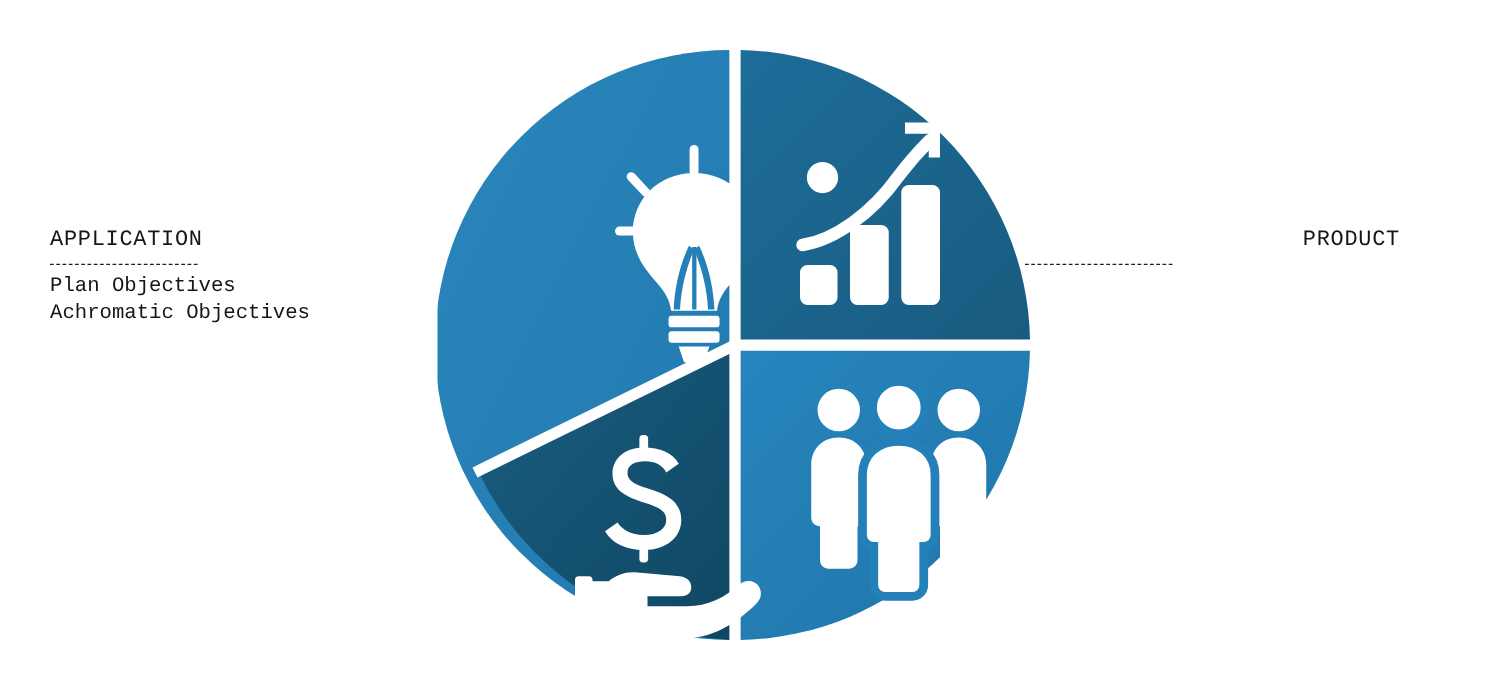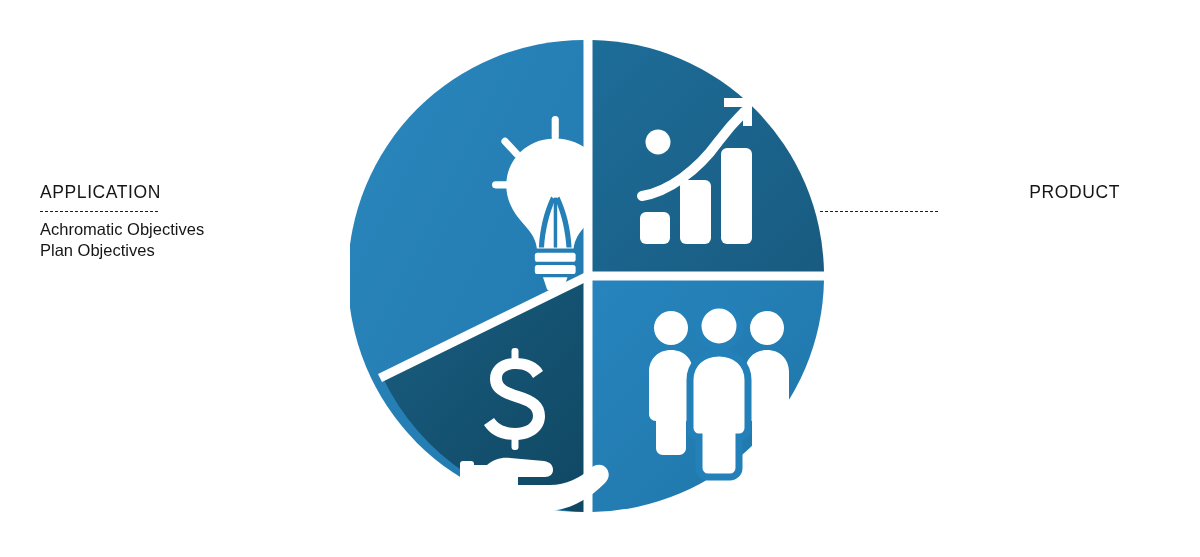--- a/index.html
+++ b/index.html
@@ -14,20 +14,21 @@
     overflow: hidden;
     font-family: "Liberation Sans", sans-serif;
     -webkit-font-smoothing: antialiased;
   }
 
   .stage {
     position: absolute;
     inset: 0;
     width: 1200px;
     height: 557px;
+    font-family: Liberation Mono, monospace;
   }
 
   
   .label-block {
     position: absolute;
     color: #1a1a1a;
   }
   .label-left  { left: 40px;  top: 182px; text-align: left; width: 290px; }
   .label-right { left: 820px; top: 182px; text-align: right; width: 300px; }
 
@@ -69,22 +70,22 @@
 </style>
 </head>
 <body>
 
 <div class="stage">
 
   <div class="label-block label-left">
     <div class="label-title">APPLICATION</div>
     <div class="label-rule"></div>
     <div class="label-lines">
+      <div>Plan Objectives</div>
       <div>Achromatic Objectives</div>
-      <div>Plan Objectives</div>
     </div>
   </div>
 
   <div class="label-block label-right">
     <div class="label-title">PRODUCT</div>
     <div class="label-rule"></div>
     <div class="label-lines">
     </div>
   </div>
 

